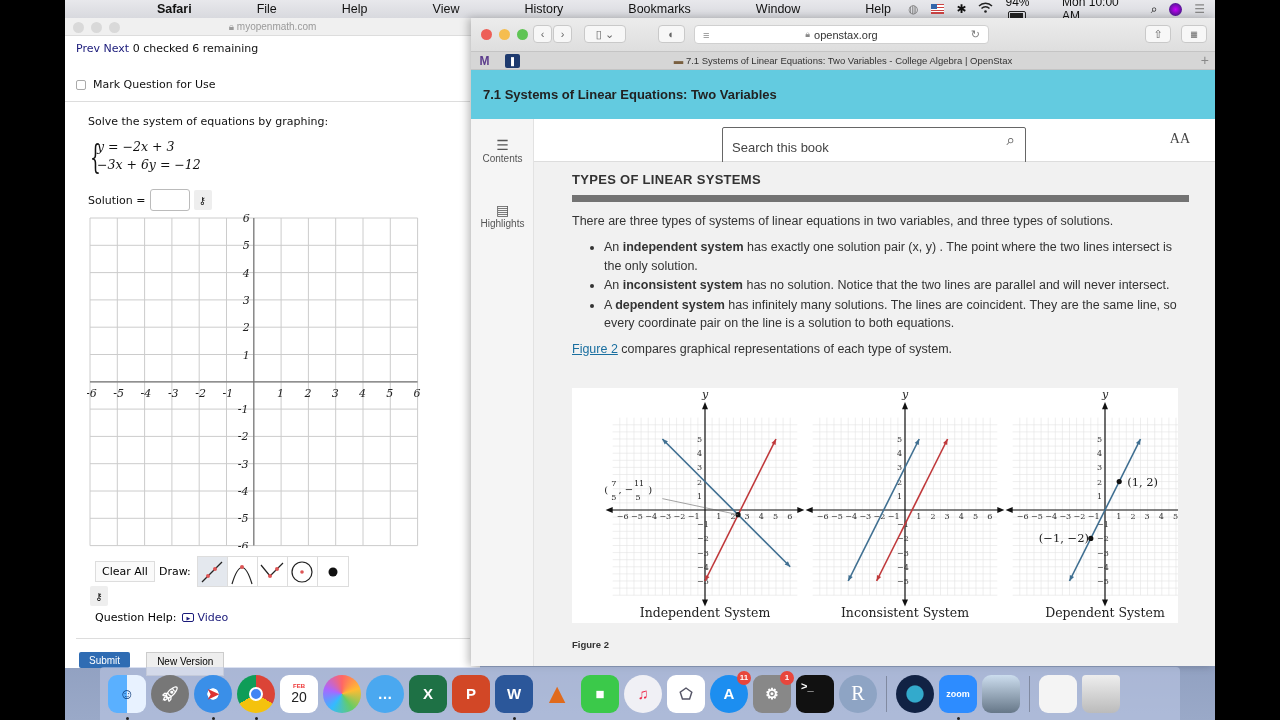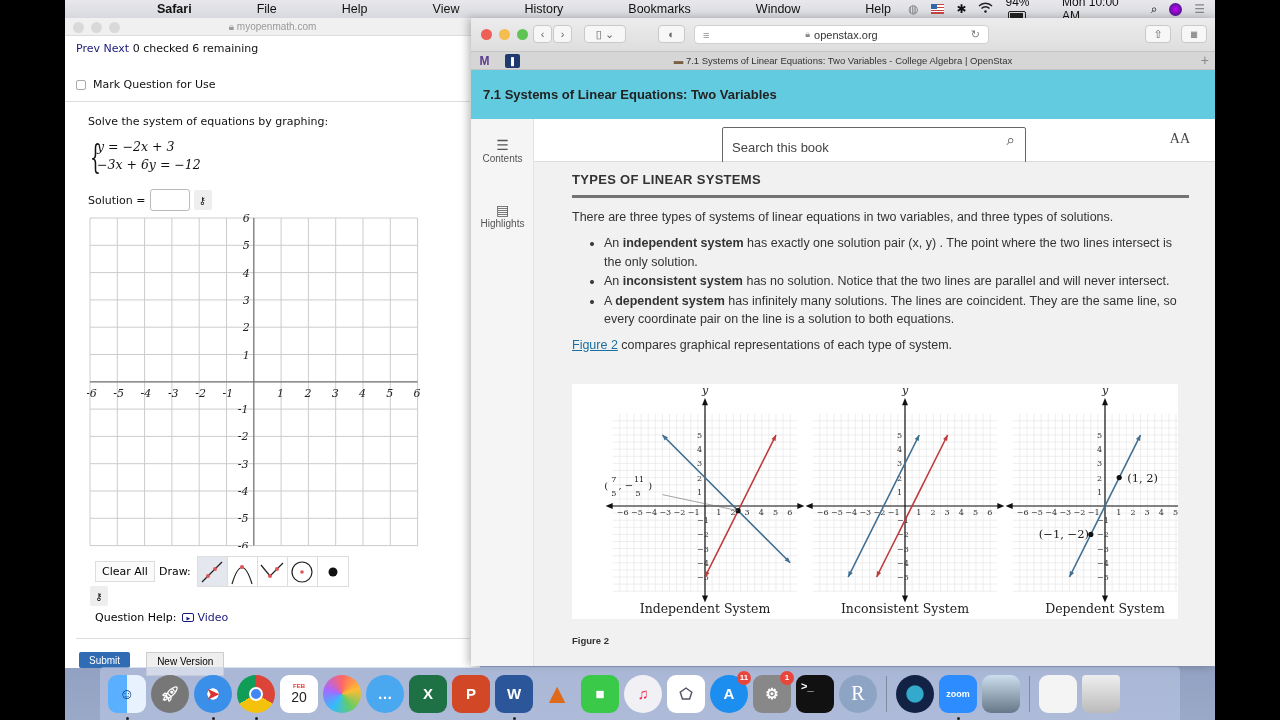--- a/index.html
+++ b/index.html
@@ -73,21 +73,21 @@
   .banner { height: 49px; background: #63cbe0; display: flex; align-items: center; padding-left: 12px; font-weight: bold; font-size: 13px; color: #222; }
   .os-body { position: absolute; top: 101px; left: 0; right: 0; bottom: 0; background: #fff; }
   .os-side { position: absolute; left: 0; top: 0; width: 63px; bottom: 0; background: #f5f5f5; border-right: 1px solid #e2e2e2; font-size: 10px; color: #555; }
   .side-item { position: absolute; left: 0; width: 63px; text-align: center; }
   .side-item .ic { font-size: 14px; color: #555; display: block; }
   .os-top { position: absolute; left: 63px; right: 0; top: 0; height: 43px; background: #fff; border-bottom: 1px solid #ddd; }
   .os-search { position: absolute; left: 188px; top: 8px; width: 304px; height: 40px; border: 1px solid #666; border-radius: 2px; font-size: 13px; color: #444; display: flex; align-items: center; padding-left: 9px; }
   .os-search .mag { position: absolute; right: 10px; top: 3px; font-size: 15px; color: #555; }
   .aa { position: absolute; right: 25px; top: 12px; font-family: "Liberation Serif", serif; font-size: 14px; color: #444; }
   .os-content { position: absolute; left: 63px; right: 0; top: 43px; bottom: 0; background: #f1f1f1; padding: 0 26px 0 38px; overflow: hidden; font-size: 12.5px; color: #333; }
-  .os-h { font-weight: bold; font-size: 13px; letter-spacing: 0.3px; margin-top: 10px; padding-bottom: 8px; border-bottom: 3px solid #737373; color: #333; }
+  .os-h { font-weight: bold; font-size: 13px; letter-spacing: 0.3px; margin-top: 10px; padding-bottom: 8px; border-bottom: 7px solid #737373; color: #333; }
   .os-p { margin-top: 11px; line-height: 17px; }
   .os-list { margin-top: 8px; padding-left: 32px; list-style: disc; }
   .os-list li { line-height: 18.5px; margin-bottom: 1px; }
   .os-link { color: #1a6fa0; text-decoration: underline; }
   .fig { margin-top: 30px; background: #fff; width: 606px; height: 235px; position: relative; }
   .fig svg text { font-family: "DejaVu Serif", serif; }
   .fig-label { font-size: 9.5px; font-weight: bold; margin-top: 16px; color: #333; }
 
   
   #dock { position: absolute; left: 100px; top: 667px; width: 1080px; height: 53px; background: rgba(190,200,230,0.55); border-radius: 4px 4px 0 0; display: flex; align-items: center; padding-left: 8px; gap: 5px; }

